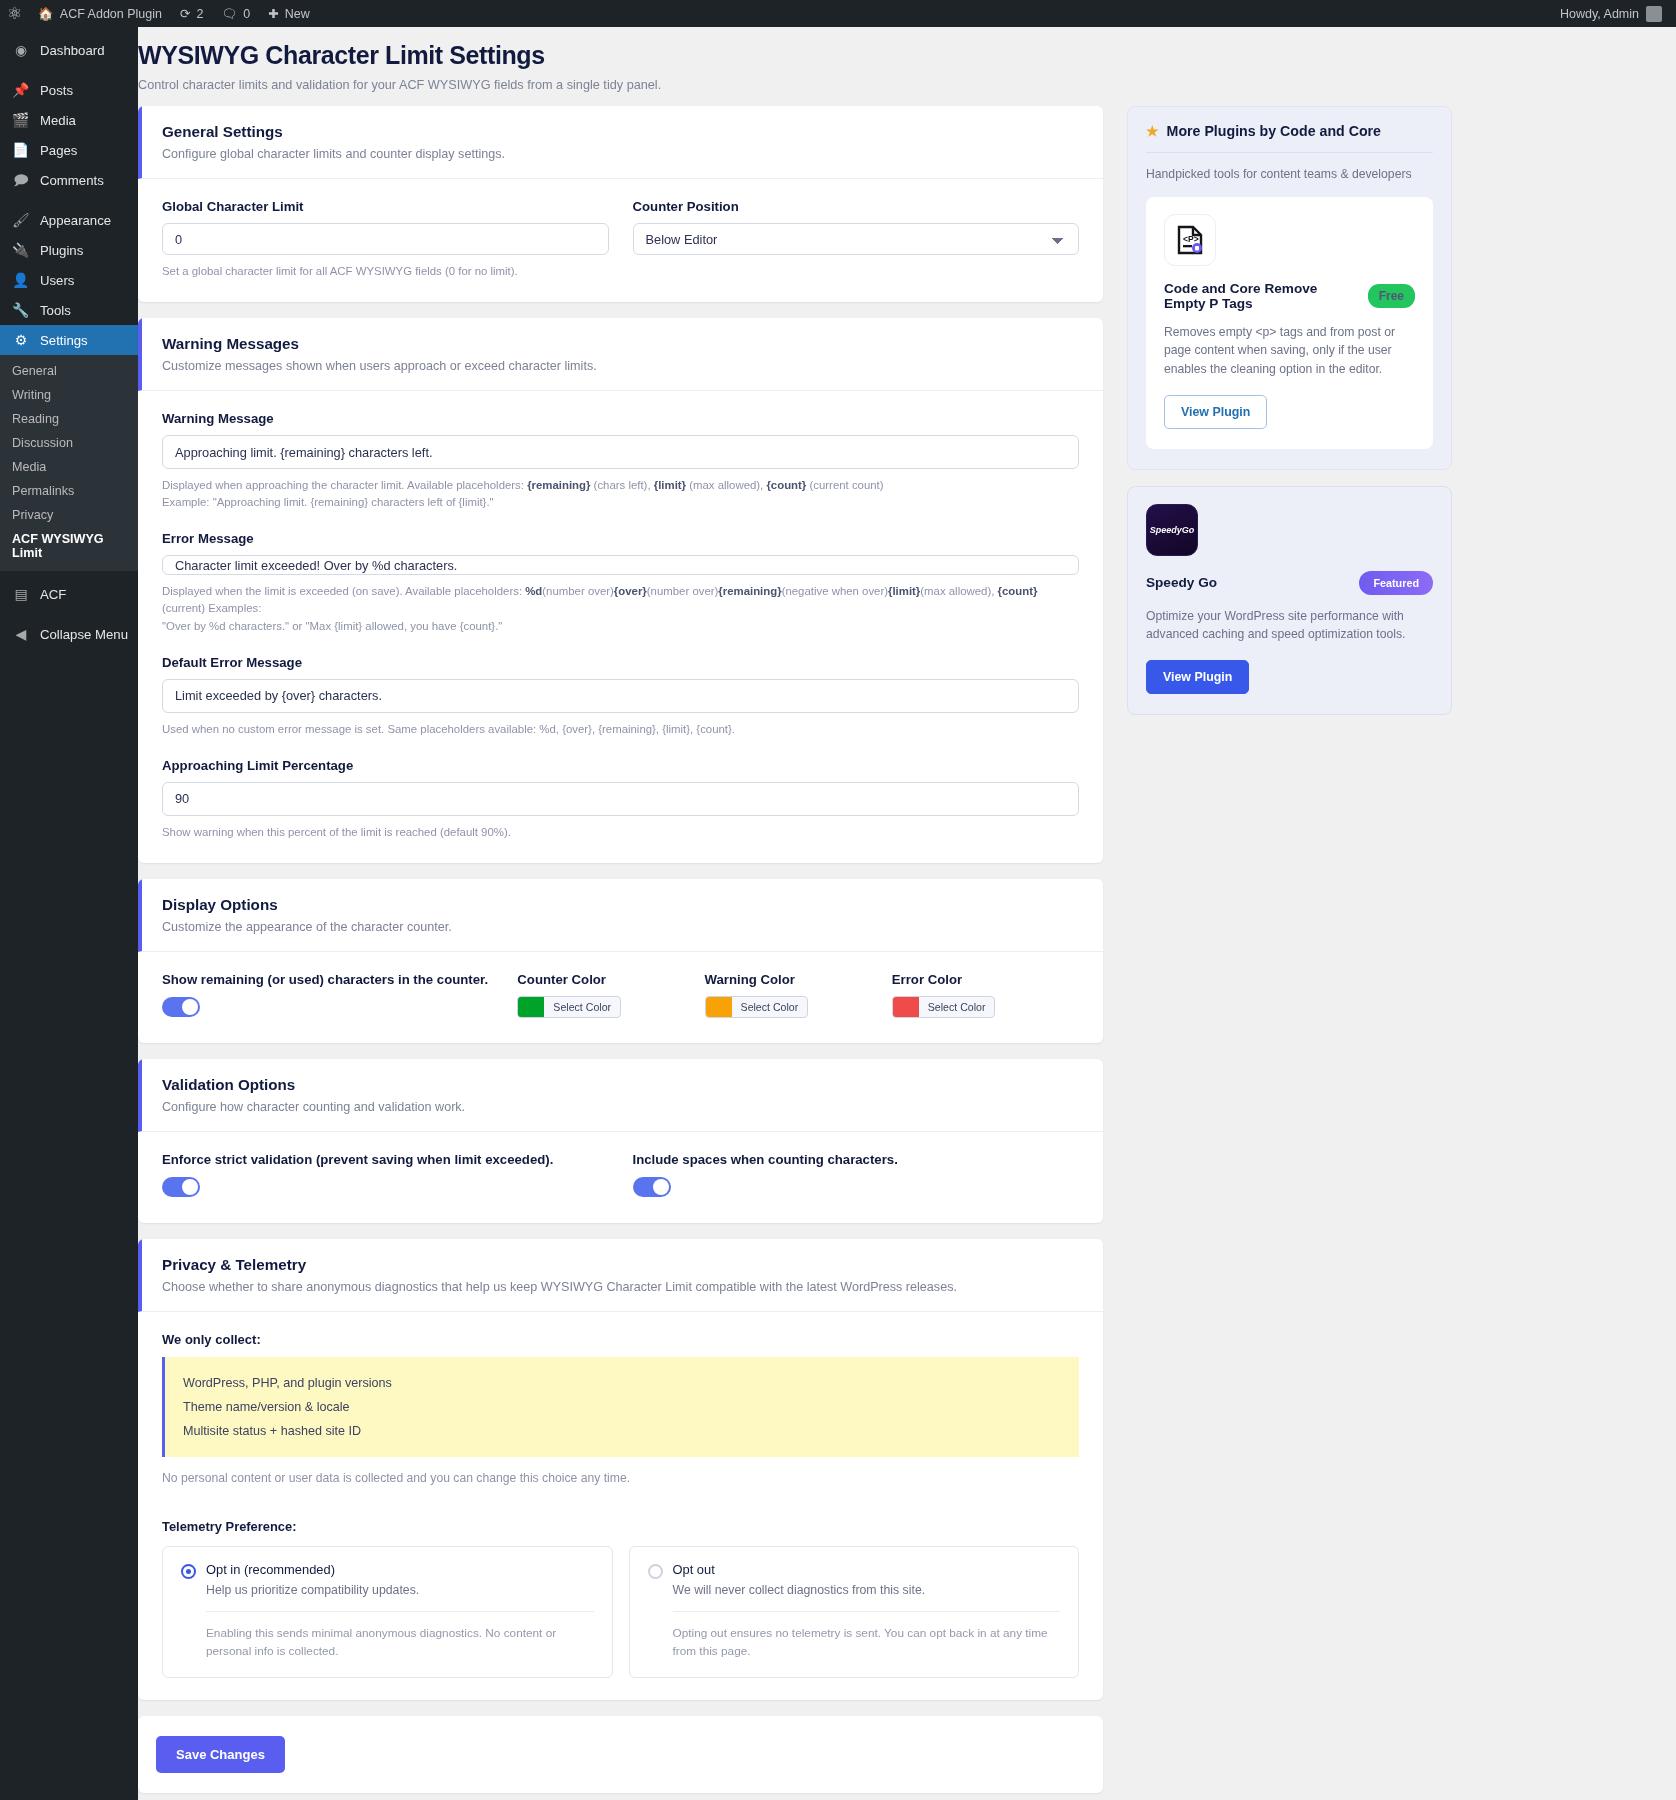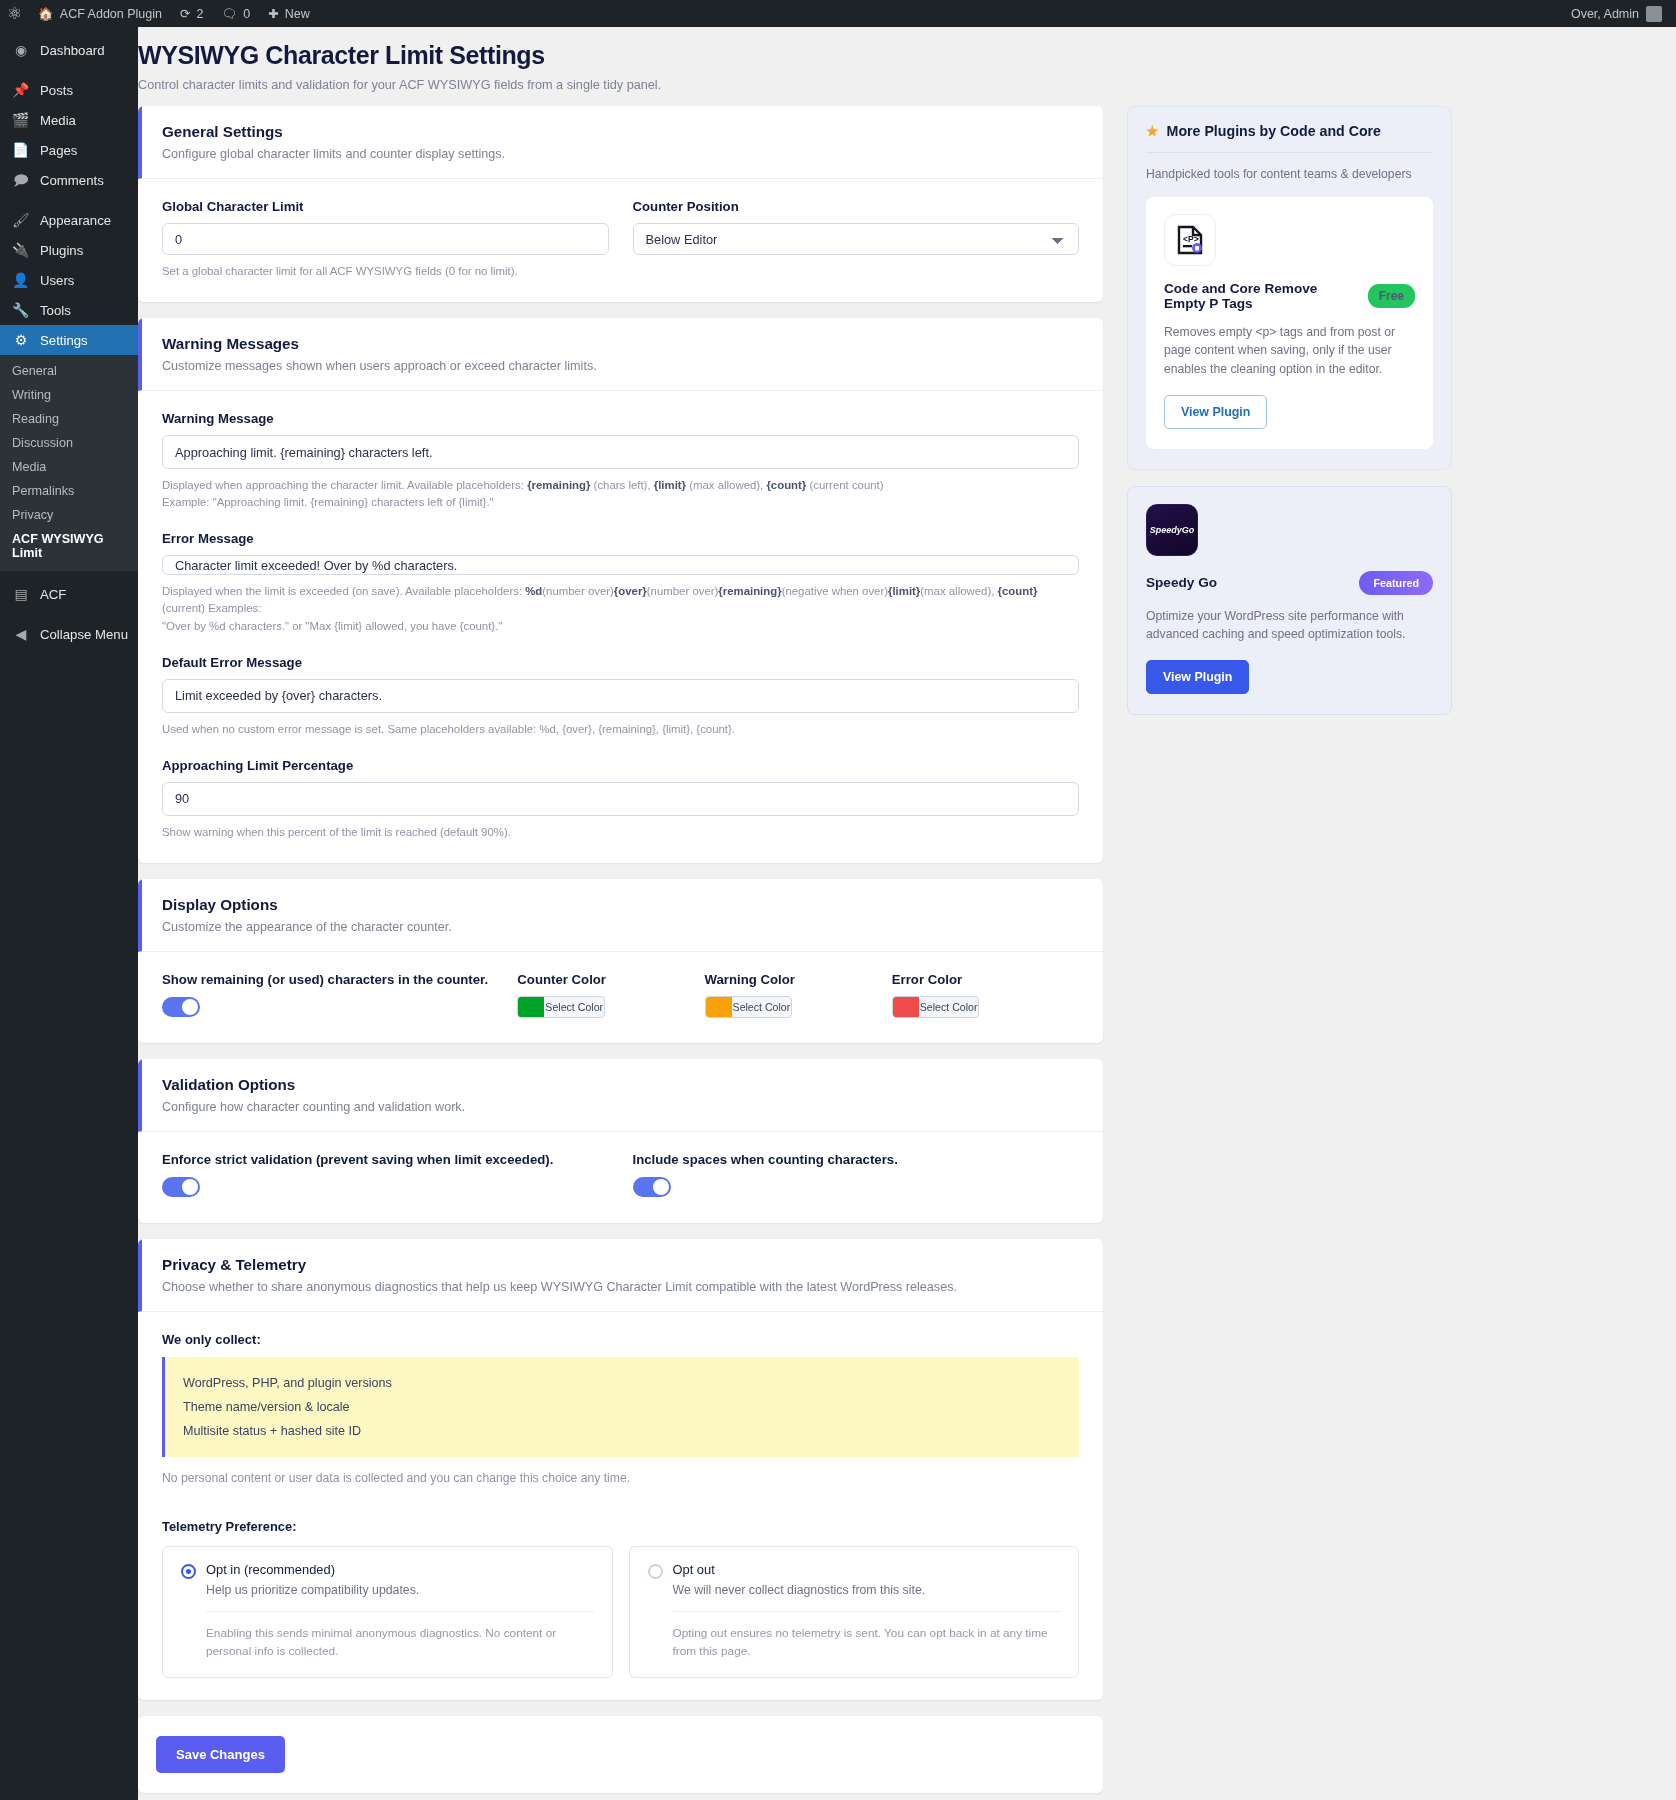--- a/index.html
+++ b/index.html
@@ -105,21 +105,21 @@
   
   .display-row { display: flex; align-items: flex-start; }
   .disp-toggle-col { width: 372px; }
   .color-col { width: 196px; }
   .color-pick {
     display: inline-flex; align-items: stretch; border: 1px solid #cfd4e2;
     border-radius: 4px; overflow: hidden; height: 22px; margin-top: 9px;
     background: #f6f7fb;
   }
   .swatch { width: 26px; }
-  .pick-text { font-size: 10.6px; color: #3c4260; padding: 0 1px; display:flex; align-items:center; }
+  .pick-text { font-size: 10.6px; color: #3c4260; padding: 0 9px; display:flex; align-items:center; }
 
   
   .collect-title { font-size: 13px; font-weight: bold; color: #121b3f; margin-bottom: 10px; }
   .collect-box { background: #fef9c3; border-left: 3px solid #5a5ef0; padding: 14px 18px; }
   .collect-box div { font-size: 12.6px; color: #3c4260; padding: 5px 0; }
   .collect-note { font-size: 12.2px; color: #8e93a8; margin-top: 14px; }
   .tp-title { font-size: 12.9px; font-weight: bold; color: #121b3f; margin: 34px 0 12px 0; }
   .tp-row { display: flex; gap: 16px; }
   .tp-card { flex: 1; border: 1px solid #e3e6ef; border-radius: 6px; padding: 15px 18px 17px 18px; }
   .tp-top { display: flex; gap: 10px; align-items: flex-start; }
@@ -182,21 +182,21 @@
   <span class="ab-item">
     <span>🗨</span>
     <span>0</span>
   </span>
   <span class="ab-item">
     <span>✚</span>
     <span>New</span>
   </span>
   <span class="ab-spacer"></span>
   <span class="ab-right">
-    <span>Over, Admin</span>
+    <span>Howdy, Admin</span>
     <span class="avatar-sq"></span>
   </span>
 </div>
 
 <div id="sidebar">
   <div class="menu-group">
     <div class="menu-item">
       <span class="mi-ic">◉</span>
       <span>Dashboard</span>
     </div>

